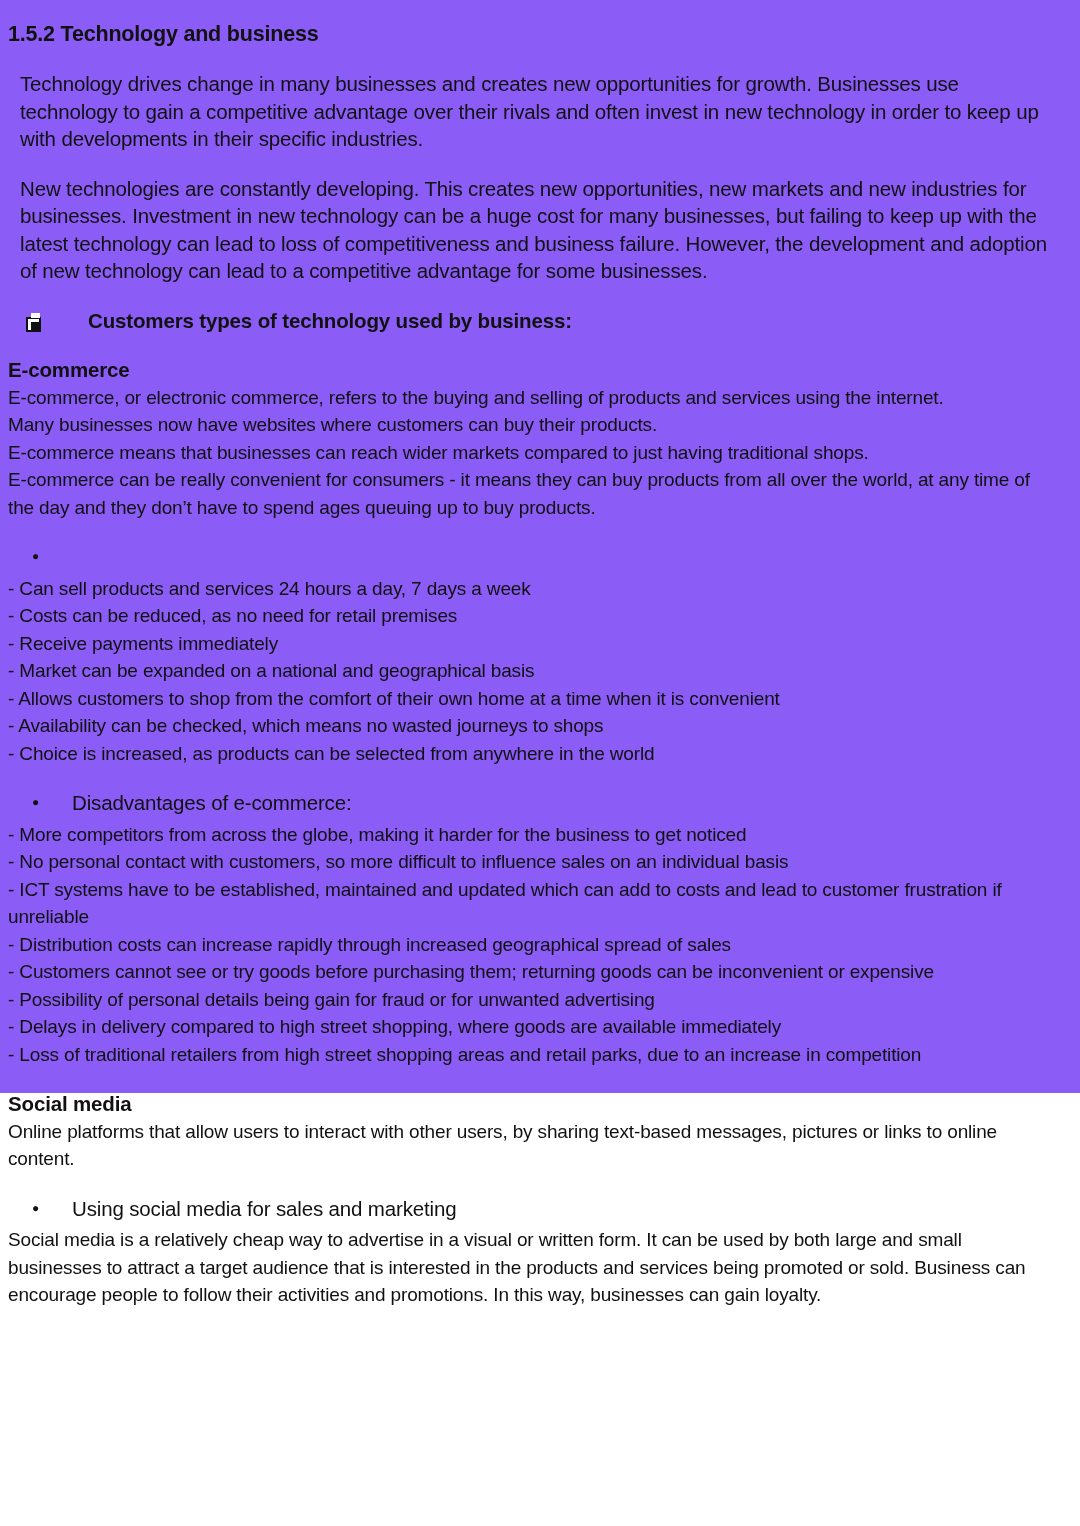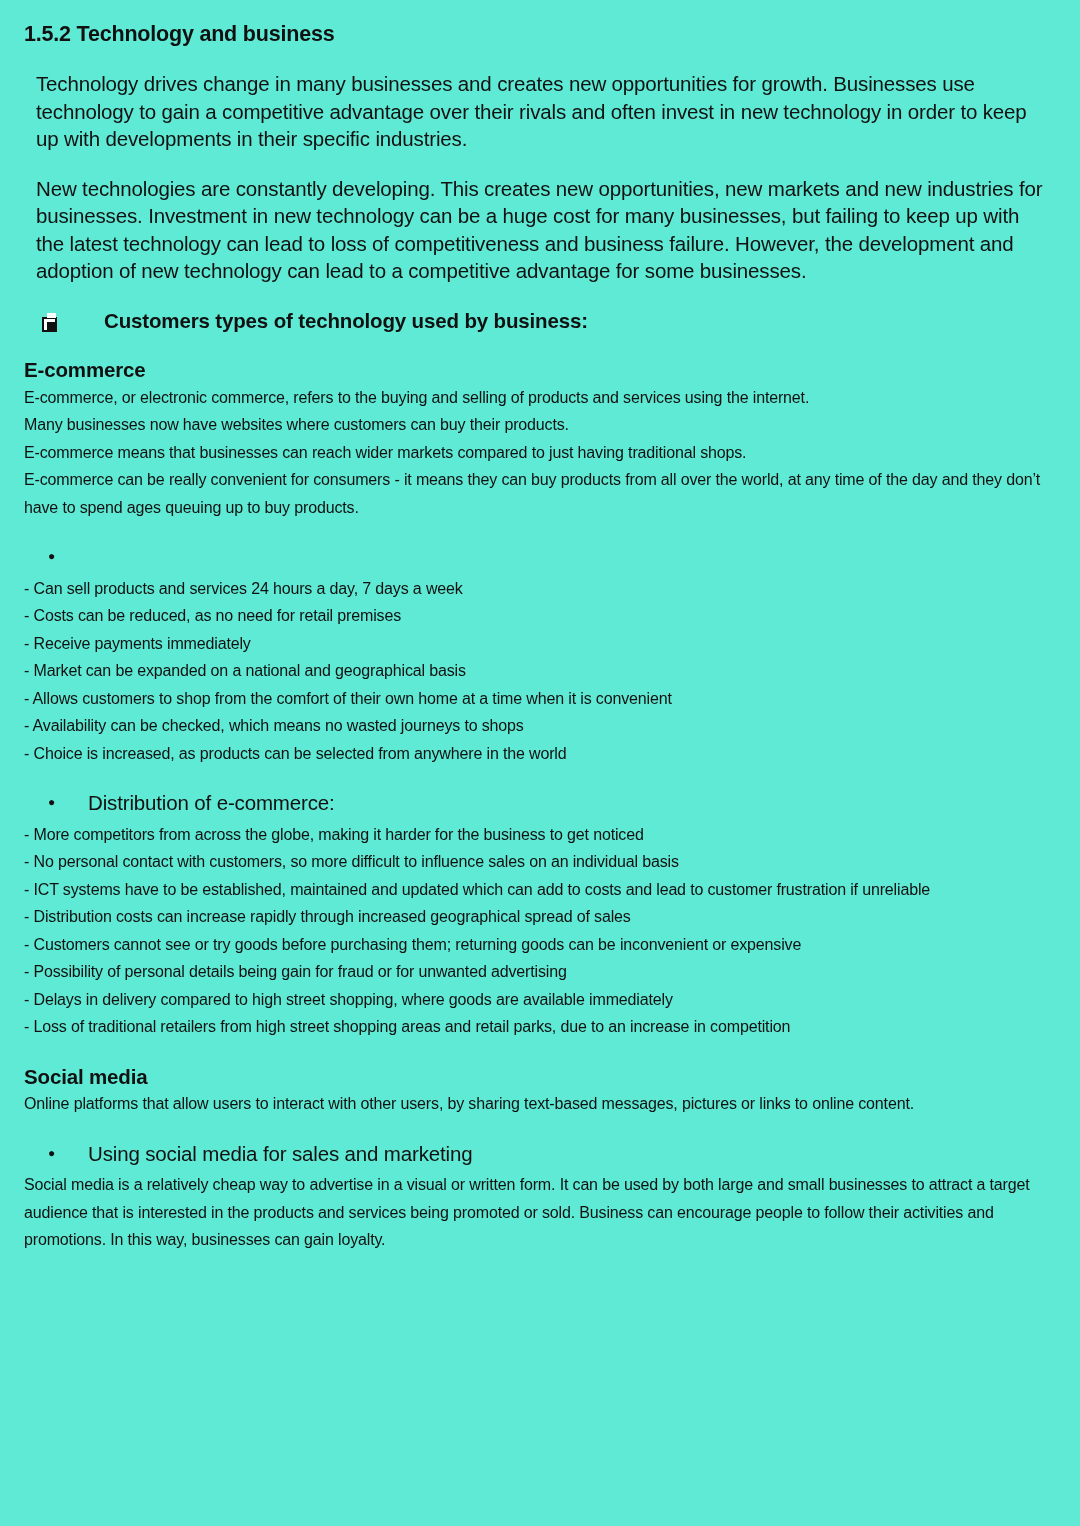--- a/index.html
+++ b/index.html
@@ -10,23 +10,23 @@
   body {
     width: 1080px;
     height: 1526px;
     font-family: "Liberation Sans", sans-serif;
     color: #111111;
     overflow: hidden;
   }
   .page {
     box-sizing: border-box;
     width: 1080px;
-    height: 1526px;
-    padding: 20px 30px 0 24px;
-    background: #5eead4;
+    height: 1093px;
+    padding: 20px 30px 0 8px;
+    background: #8b5cf6;
   }
   .doc-title {
     font-size: 21.5px;
     font-weight: bold;
     letter-spacing: -0.2px;
     line-height: 28px;
     margin: 0 0 22px 0;
   }
   .para {
     font-size: 20.5px;
@@ -39,21 +39,21 @@
     font-size: 20.5px;
     font-weight: bold;
     line-height: 27.5px;
     letter-spacing: -0.15px;
     margin: 0;
   }
   .block {
     margin: 0 0 22px 0;
   }
   .line {
-    font-size: 16px;
+    font-size: 19px;
     line-height: 27.5px;
     letter-spacing: -0.15px;
     margin: 0;
     max-width: 1045px;
   }
   .bullet-row {
     display: flex;
     align-items: flex-start;
     font-size: 20.5px;
     line-height: 27.5px;
@@ -151,21 +151,21 @@
     <p class="line">- Receive payments immediately</p>
     <p class="line">- Market can be expanded on a national and geographical basis</p>
     <p class="line">- Allows customers to shop from the comfort of their own home at a time when it is convenient</p>
     <p class="line">- Availability can be checked, which means no wasted journeys to shops</p>
     <p class="line">- Choice is increased, as products can be selected from anywhere in the world</p>
   </div>
 
   <div class="block">
     <div class="bullet-row">
       <span class="bullet-marker dot"></span>
-      <span class="bullet-text">Distribution of e-commerce:</span>
+      <span class="bullet-text">Disadvantages of e-commerce:</span>
     </div>
     <p class="line">- More competitors from across the globe, making it harder for the business to get noticed</p>
     <p class="line">- No personal contact with customers, so more difficult to influence sales on an individual basis</p>
     <p class="line">-  ICT systems have to be established, maintained and updated which can add to costs and lead to customer frustration if unreliable</p>
     <p class="line">- Distribution costs can increase rapidly through increased geographical spread of sales</p>
     <p class="line">- Customers cannot see or try goods before purchasing them; returning goods can be inconvenient or expensive</p>
     <p class="line">- Possibility of personal details being gain for fraud or for unwanted advertising</p>
     <p class="line">- Delays in delivery compared to high street shopping, where goods are available immediately</p>
     <p class="line">- Loss of traditional retailers from high street shopping areas and retail parks, due to an increase in competition</p>
   </div>

